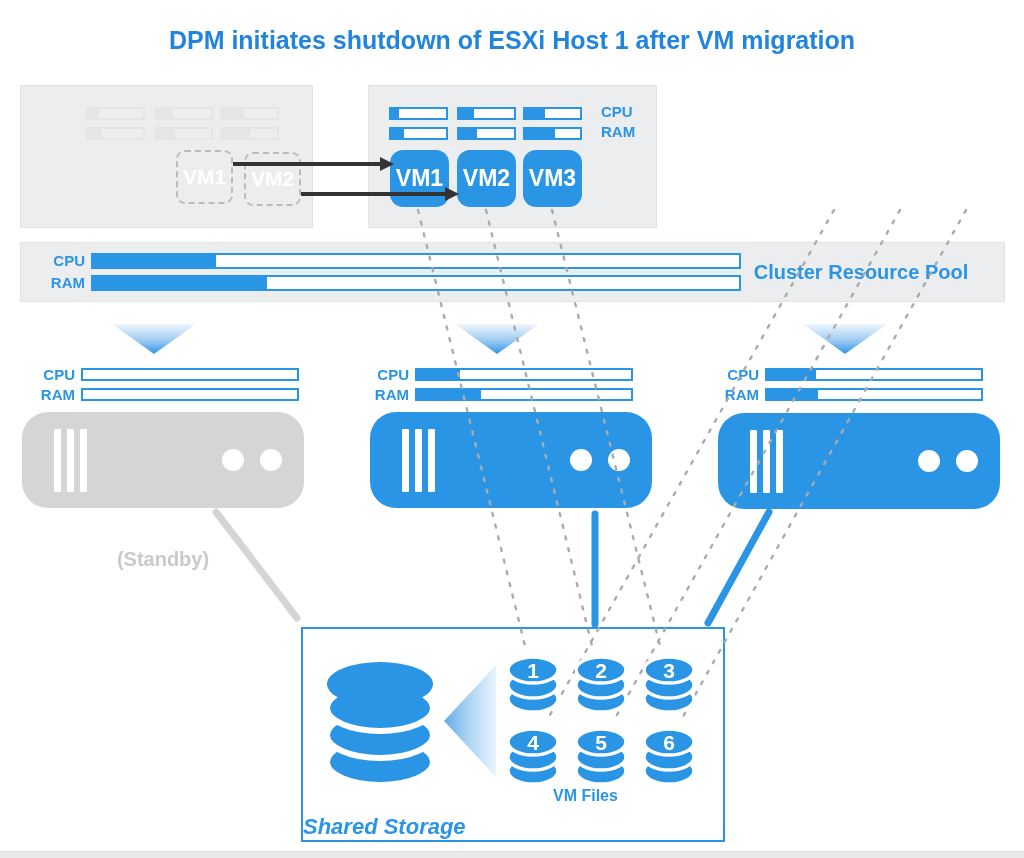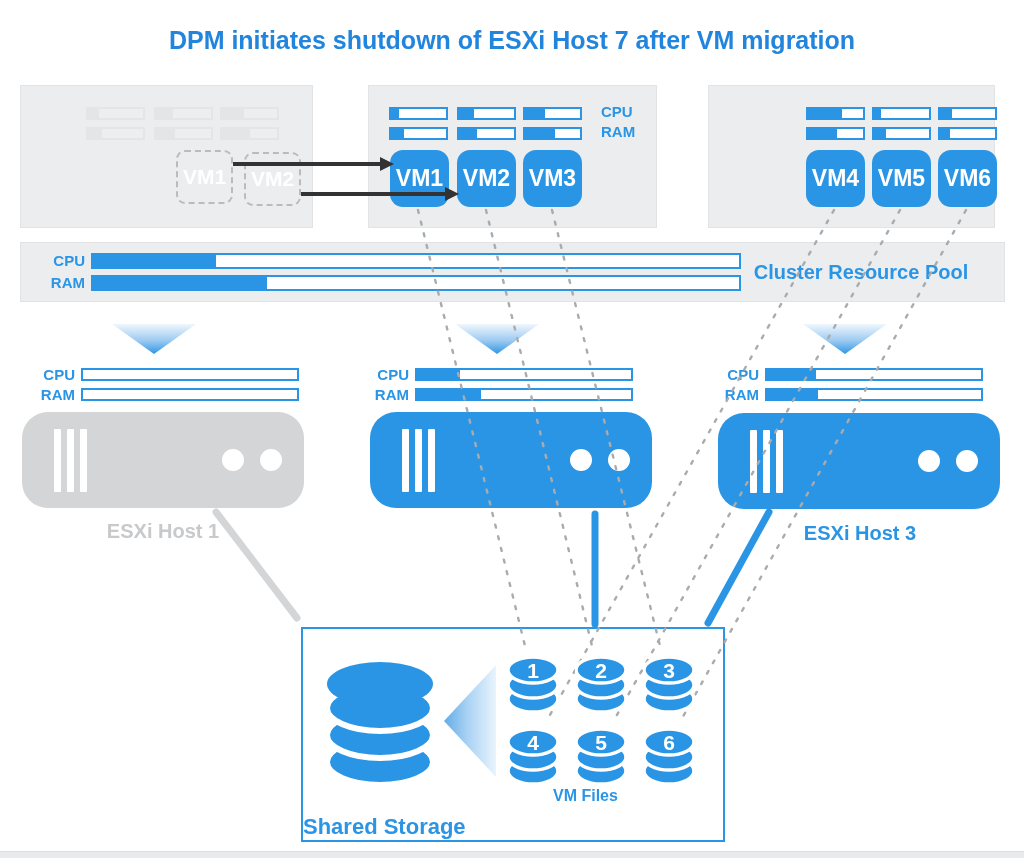--- a/index.html
+++ b/index.html
@@ -42,21 +42,21 @@
   .mhead{fill:var(--arrow_black);}
   .cyl{fill:var(--primary);stroke:#fff;}
   .cylnum{fill:#fff;font-weight:700;font-size:21px;font-family:"Liberation Sans",sans-serif;text-anchor:middle;}
   .bottomstrip{background:#e9eaeb;border-top:1px solid #dcdddd;}
 </style>
 </head>
 <body>
 
 <div class="canvas">
 
-  <div class="abs title">DPM initiates shutdown of ESXi Host 7 after VM migration</div>
+  <div class="abs title">DPM initiates shutdown of ESXi Host 1 after VM migration</div>
 
   <div class="abs panel" style="left:20px;top:85px;width:293px;height:143px;">
     <div class="abs" style="left:65px;top:21px;width:220px;height:40px;opacity:.09;">
       <div class="abs g gray" style="left:0;top:0;">
           <i style="width:20%"></i>
         </div>
       <div class="abs g gray" style="left:68px;top:0;">
           <i style="width:30%"></i>
         </div>
       <div class="abs g gray" style="left:134px;top:0;">
@@ -105,49 +105,20 @@
         <span>VM1</span>
       </div>
     <div class="abs vm" style="left:88px;top:64px;">
         <span>VM2</span>
       </div>
     <div class="abs vm" style="left:154px;top:64px;">
         <span>VM3</span>
       </div>
   </div>
 
-  <div class="abs panel" style="left:708px;top:85px;width:287px;height:143px;">
-    <div class="abs g" style="left:97px;top:21px;">
-        <i style="width: 61%;"></i>
-      </div>
-    <div class="abs g" style="left:163px;top:21px;">
-        <i style="width: 12%;"></i>
-      </div>
-    <div class="abs g" style="left:229px;top:21px;">
-        <i style="width: 22%;"></i>
-      </div>
-    <div class="abs g" style="left:97px;top:41px;">
-        <i style="width: 52%;"></i>
-      </div>
-    <div class="abs g" style="left:163px;top:41px;">
-        <i style="width: 21%;"></i>
-      </div>
-    <div class="abs g" style="left:229px;top:41px;">
-        <i style="width: 19%;"></i>
-      </div>
-    <div class="abs vm" style="left:97px;top:64px;">
-        <span>VM4</span>
-      </div>
-    <div class="abs vm" style="left:163px;top:64px;">
-        <span>VM5</span>
-      </div>
-    <div class="abs vm" style="left:229px;top:64px;">
-        <span>VM6</span>
-      </div>
-  </div>
 
   <div class="abs panel" style="left:20px;top:242px;width:985px;height:60px;">
     <div class="abs lbl" style="left:16px;top:9px;width:48px;text-align:right;">CPU</div>
     <div class="abs g" style="left:70px;top:10px;width:650px;height:16px;">
         <i style="width: 19%;"></i>
       </div>
     <div class="abs lbl" style="left:16px;top:31px;width:48px;text-align:right;">RAM</div>
     <div class="abs g" style="left:70px;top:32px;width:650px;height:16px;">
         <i style="width: 27%;"></i>
       </div>
@@ -166,21 +137,21 @@
   <div class="abs g" style="left:81px;top:388px;width:218px;">
       <i style="width: 0%;"></i>
     </div>
   <div class="abs server standby" style="left:22px;top:412px;">
     <div class="stripe" style="left:32px;"></div>
     <div class="stripe" style="left:45px;"></div>
     <div class="stripe" style="left:58px;"></div>
     <div class="led" style="left:200px;"></div>
     <div class="led" style="left:238px;"></div>
   </div>
-  <div class="abs hostname standby" style="left:43px;top:520px;width:240px;">ESXi Host 1</div>
+  <div class="abs hostname standby" style="left:43px;top:548px;width:240px;">(Standby)</div>
 
   <div class="abs lbl" style="left:361px;top:366px;width:48px;text-align:right;">CPU</div>
   <div class="abs g" style="left:415px;top:368px;width:218px;">
       <i style="width: 20%;"></i>
     </div>
   <div class="abs lbl" style="left:361px;top:386px;width:48px;text-align:right;">RAM</div>
   <div class="abs g" style="left:415px;top:388px;width:218px;">
       <i style="width: 30%;"></i>
     </div>
   <div class="abs server" style="left:370px;top:412px;">
@@ -199,32 +170,31 @@
   <div class="abs g" style="left:765px;top:388px;width:218px;">
       <i style="width: 24%;"></i>
     </div>
   <div class="abs server" style="left:718px;top:413px;">
     <div class="stripe" style="left:32px;"></div>
     <div class="stripe" style="left:45px;"></div>
     <div class="stripe" style="left:58px;"></div>
     <div class="led" style="left:200px;"></div>
     <div class="led" style="left:238px;"></div>
   </div>
-  <div class="abs hostname" style="left:740px;top:522px;width:240px;">ESXi Host 3</div>
 
   <div class="abs storagebox" style="left:301px;top:627px;width:424px;height:215px;">
     <svg class="abs" style="left:20px;top:30px;" width="114" height="130" viewBox="0 0 114 130">
       <ellipse class="cyl" cx="57" cy="103" rx="53" ry="23" stroke-width="6"></ellipse>
       <ellipse class="cyl" cx="57" cy="76" rx="53" ry="23" stroke-width="6"></ellipse>
       <ellipse class="cyl" cx="57" cy="49" rx="53" ry="23" stroke-width="6"></ellipse>
       <ellipse class="cyl" cx="57" cy="25" rx="53" ry="22" stroke-width="0"></ellipse>
     </svg>
     <div class="abs lefttri" style="left:141px;top:36px;"></div>
     <div class="abs bluetext" style="left:250px;top:158px;width:100px;font-size:16px;">VM Files</div>
-    <div class="abs bluetext" style="left:0;top:185px;width:424px;font-size:22px;">Shared Storage</div>
+    <div class="abs bluetext" style="left:0;top:185px;width:424px;font-size:22px;font-style:italic;">Shared Storage</div>
   </div>
 
   <svg class="abs" style="left:507px;top:654px;z-index:70;" width="52" height="60" viewBox="0 0 52 60">
     <ellipse class="cyl" cx="26" cy="45" rx="25" ry="13" stroke-width="3.5"></ellipse>
     <ellipse class="cyl" cx="26" cy="31" rx="25" ry="13" stroke-width="3.5"></ellipse>
     <ellipse class="cyl" cx="26" cy="16" rx="25" ry="13" stroke-width="3.5"></ellipse>
     <text class="cylnum" x="26" y="24">1</text>
   </svg>
   <svg class="abs" style="left:575px;top:654px;z-index:70;" width="52" height="60" viewBox="0 0 52 60">
     <ellipse class="cyl" cx="26" cy="45" rx="25" ry="13" stroke-width="3.5"></ellipse>

